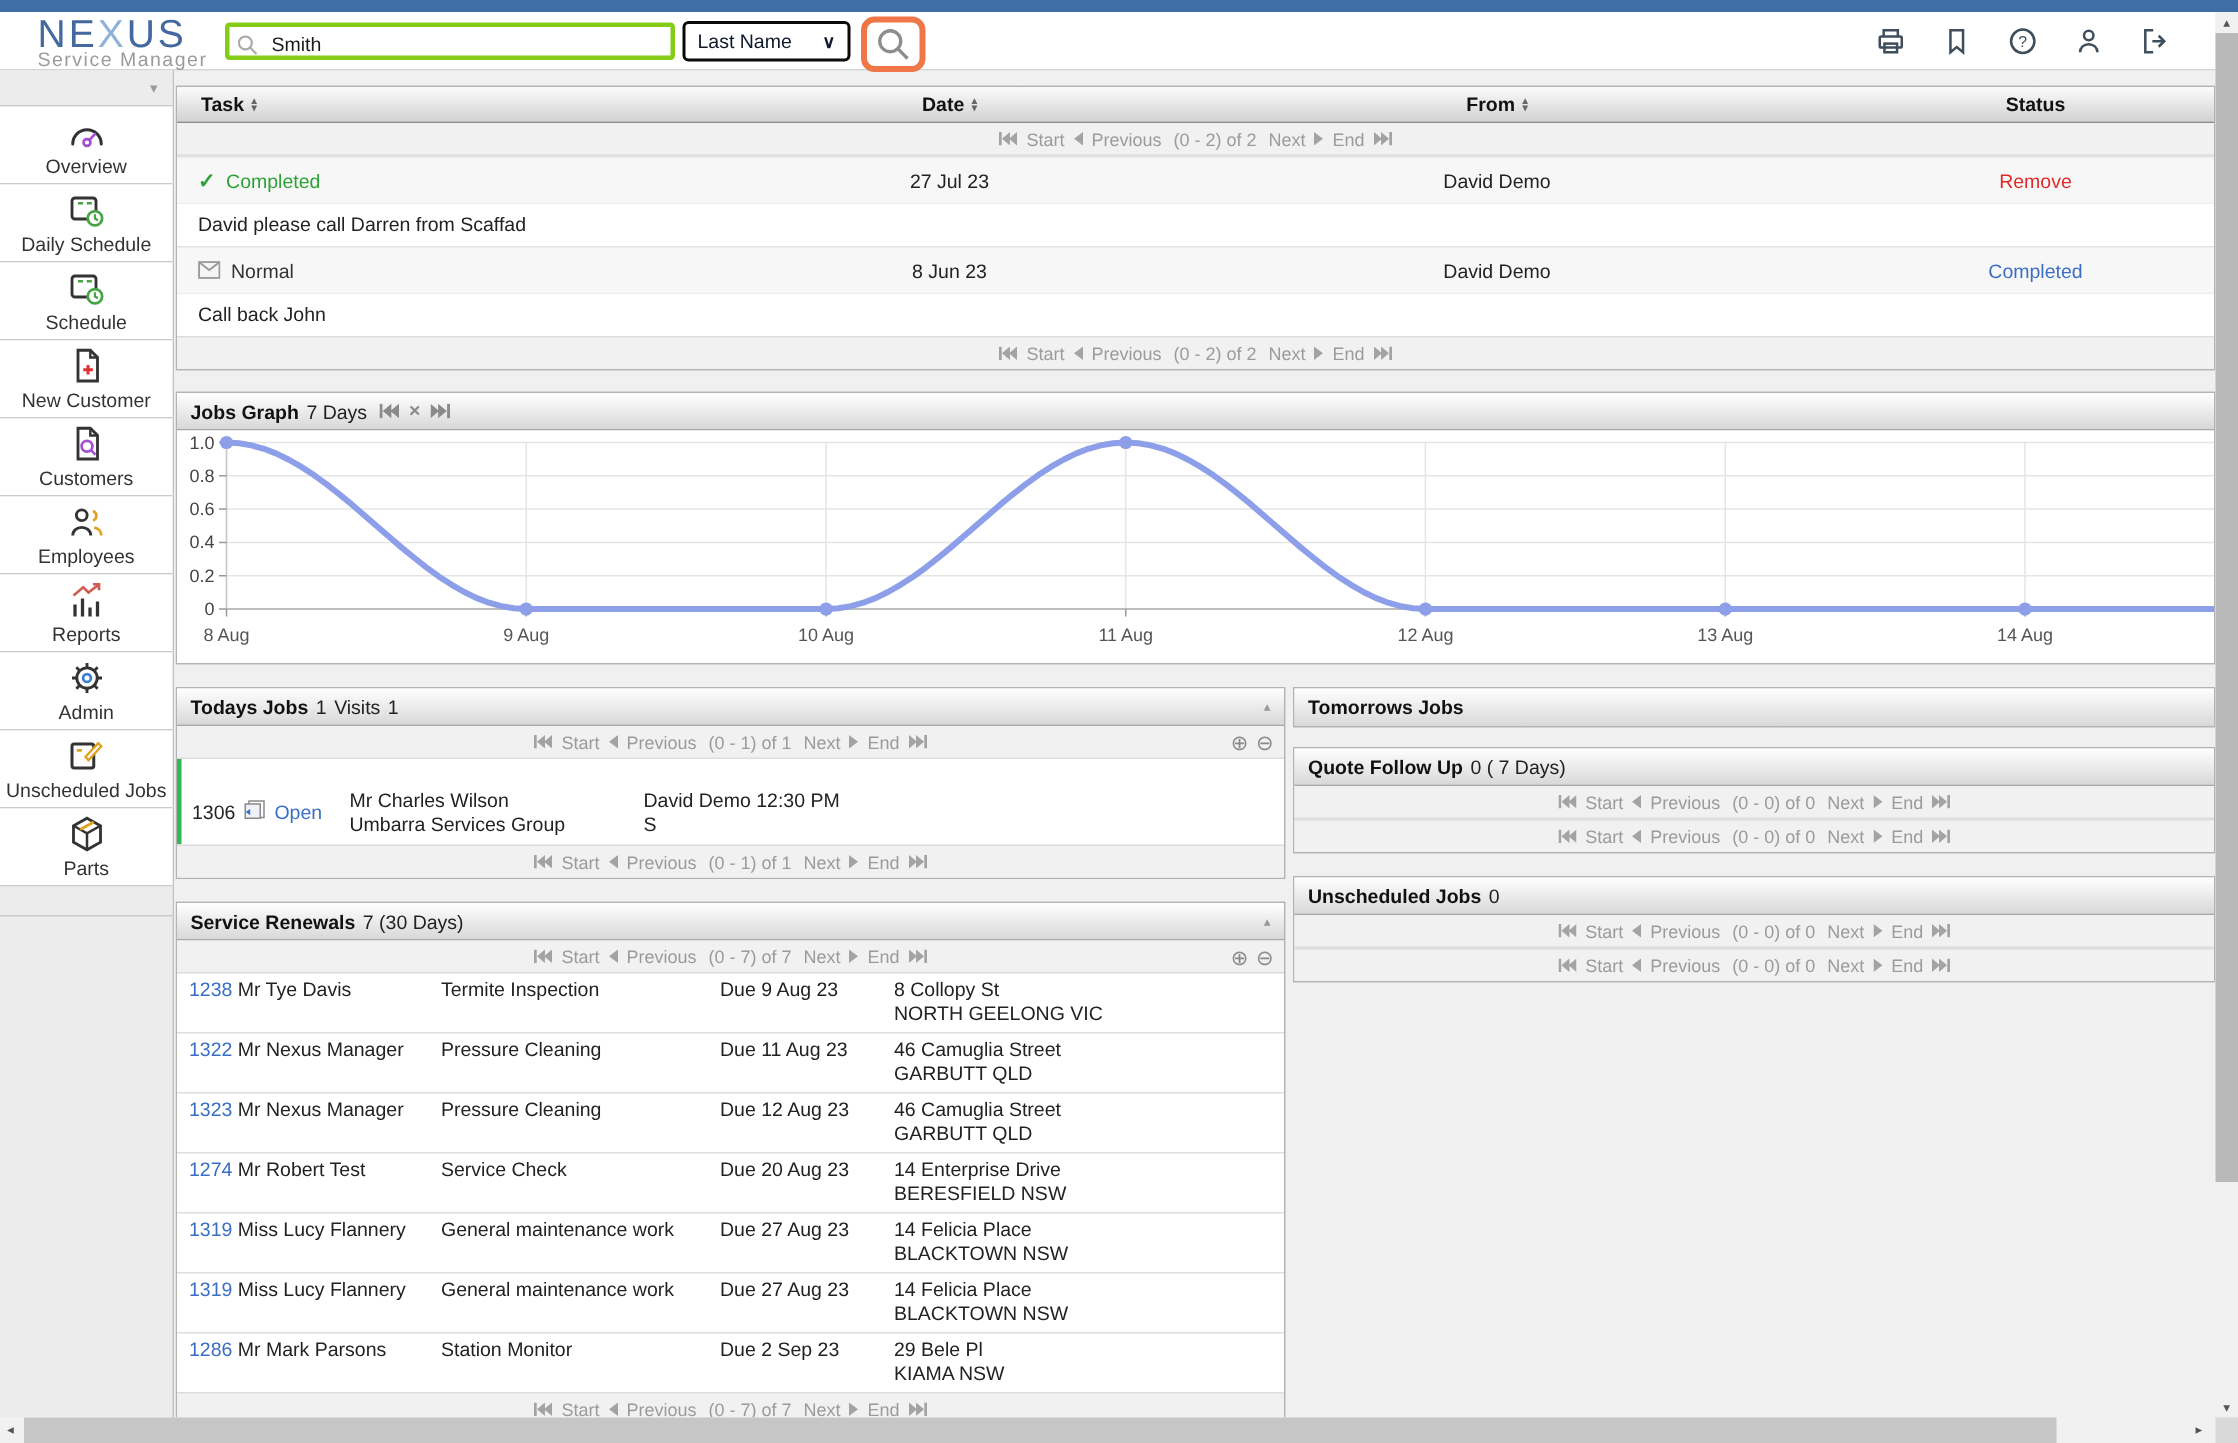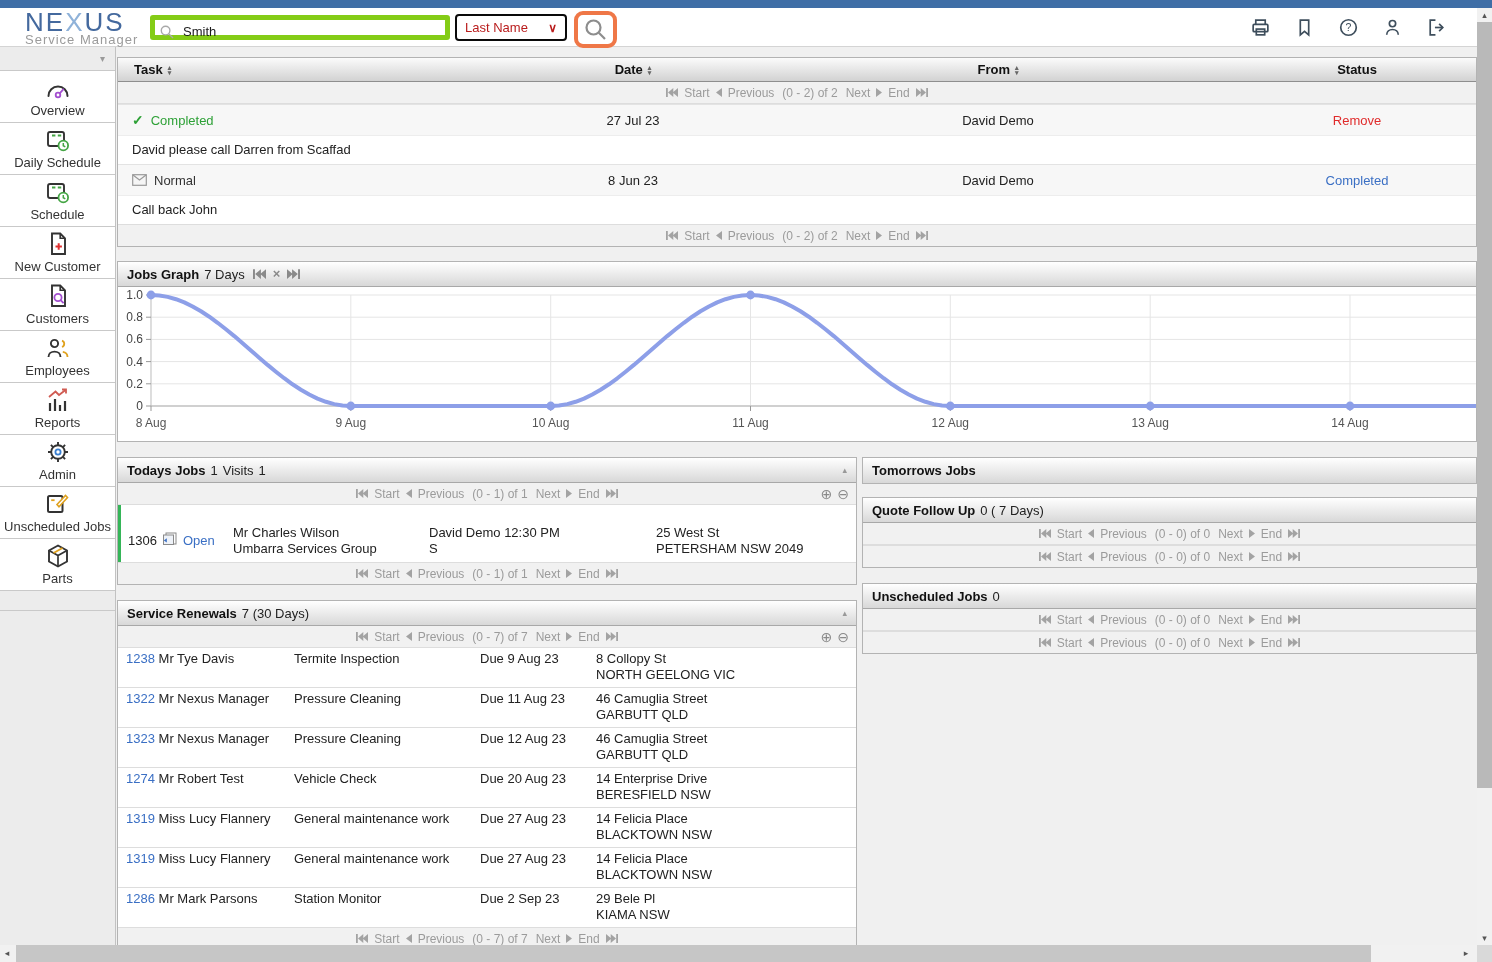--- a/index.html
+++ b/index.html
@@ -8,24 +8,24 @@
     width:1492px; height:962px; overflow:hidden; position:relative;
     font-family:"Liberation Sans", sans-serif; background:#f0f0f0; color:#222;
   }
   
   .topstrip { position:absolute; top:0; left:0; right:0; height:8px; background:#3f6ea6; }
   .header { position:absolute; top:8px; left:0; right:15px; height:39px; background:#fff; border-bottom:1px solid #d4d4d4; }
   .logo { position:absolute; left:25px; top:2px; cursor:pointer; }
   .brand { font-size:26px; letter-spacing:2px; color:#44699e; line-height:24px; }
   .brand .bx { color:#8fb2d9; }
   .brand-sub { font-size:13px; color:#9b9b9b; letter-spacing:1px; margin-top:-2px; text-align:center; }
-  .searchbox { position:absolute; left:150px; top:7px; width:300px; height:25px; border:5px solid #84cc16; border-radius:3px; background:#fff; }
+  .searchbox { position:absolute; left:150px; top:7px; width:300px; height:25px; border:3px solid #84cc16; border-radius:3px; background:#fff; }
   .searchbox svg { position:absolute; left:5px; top:5px; }
   .searchbox input { position:absolute; left:26px; top:0; width:268px; height:23px; border:none; outline:none; font-family:"Liberation Sans",sans-serif; font-size:13px; color:#1a1a1a; background:transparent; }
-  .fieldsel { position:absolute; left:455px; top:6px; width:112px; height:27px; border:2px solid #0a0a0a; border-radius:4px; background:#fff; font-size:13px; color:#b91c1c; display:flex; align-items:center; padding:0 8px; cursor:pointer; }
+  .fieldsel { position:absolute; left:455px; top:6px; width:112px; height:27px; border:2px solid #0a0a0a; border-radius:4px; background:#fff; font-size:13px; color:#0f172a; display:flex; align-items:center; padding:0 8px; cursor:pointer; }
   .fieldsel .chev { margin-left:auto; font-size:12px; font-weight:bold; }
   .search-btn { position:absolute; left:574px; top:3px; width:43px; height:37px; border:4px solid #ef7747; border-radius:9px; background:#fff; display:flex; align-items:center; justify-content:center; cursor:pointer; }
   .toolbar { position:absolute; right:30px; top:9px; display:flex; gap:23px; align-items:center; }
   .toolbar span { cursor:pointer; display:inline-flex; }
   
   .sidebar { position:absolute; left:0; top:47px; width:116px; bottom:17px; background:#ececec; border-right:1px solid #c2c2c2; }
   .sb-top { height:24px; background:#ececec; border-bottom:1px solid #c9c9c9; display:flex; align-items:center; justify-content:flex-end; padding-right:10px; color:#9a9a9a; font-size:10px; cursor:pointer; }
   .sb-item { background:#fff; border-bottom:1px solid #c9c9c9; height:52px; display:flex; flex-direction:column; align-items:center; justify-content:center; gap:2px; font-size:13px; color:#333; cursor:pointer; text-align:center; }
   .sb-item .sb-ic { height:26px; display:flex; align-items:flex-end; }
   .sb-footer { height:20px; background:#ececec; border-bottom:1px solid #c9c9c9; }
@@ -515,21 +515,20 @@
                 <span>1306</span>
                 <span><svg width="16" height="14" viewBox="0 0 16 14">
                     <rect x="4" y="1" width="10" height="11" fill="#fdfdfd" stroke="#8a8a8a"></rect>
                     <rect x="1.5" y="3" width="10" height="9.5" fill="#eef2f8" stroke="#8a8a8a"></rect>
                     <path d="M2 13L7 9.5v7z" fill="#3a6fc4" transform="scale(0.6) translate(1,1)"></path>
                   </svg></span>
                 <span class="open">Open</span>
               </span>
               <span><span>Mr Charles Wilson</span><br><span>Umbarra Services Group</span></span>
               <span><span>David Demo 12:30 PM</span><br><span>S</span></span>
-              <span><span>25 West St</span><br><span>PETERSHAM NSW 2049</span></span>
             </div>
           </div>
         <div class="pgbar bottom">
             <span class="pgwrap">
               <span class="pg-ic">
                 <svg width="12" height="9" viewBox="0 0 12 9">
                   <path fill="#a3a3a3" d="M0 0h1.8v9H0zM7.3 0L2 4.5 7.3 9zM12 0L6.7 4.5 12 9z"></path>
                 </svg>
               </span>
               <span class="pg-seg">Start</span>
@@ -613,21 +612,21 @@
 
             <div class="srow">
               <span><span class="link">1323</span> <span>Mr Nexus Manager</span></span>
               <span>Pressure Cleaning</span>
               <span>Due 12 Aug 23</span>
               <span><span>46 Camuglia Street</span><br><span>GARBUTT QLD</span></span>
             </div>
 
             <div class="srow">
               <span><span class="link">1274</span> <span>Mr Robert Test</span></span>
-              <span>Vehicle Check</span>
+              <span>Service Check</span>
               <span>Due 20 Aug 23</span>
               <span><span>14 Enterprise Drive</span><br><span>BERESFIELD NSW</span></span>
             </div>
 
             <div class="srow">
               <span><span class="link">1319</span> <span>Miss Lucy Flannery</span></span>
               <span>General maintenance work</span>
               <span>Due 27 Aug 23</span>
               <span><span>14 Felicia Place</span><br><span>BLACKTOWN NSW</span></span>
             </div>

